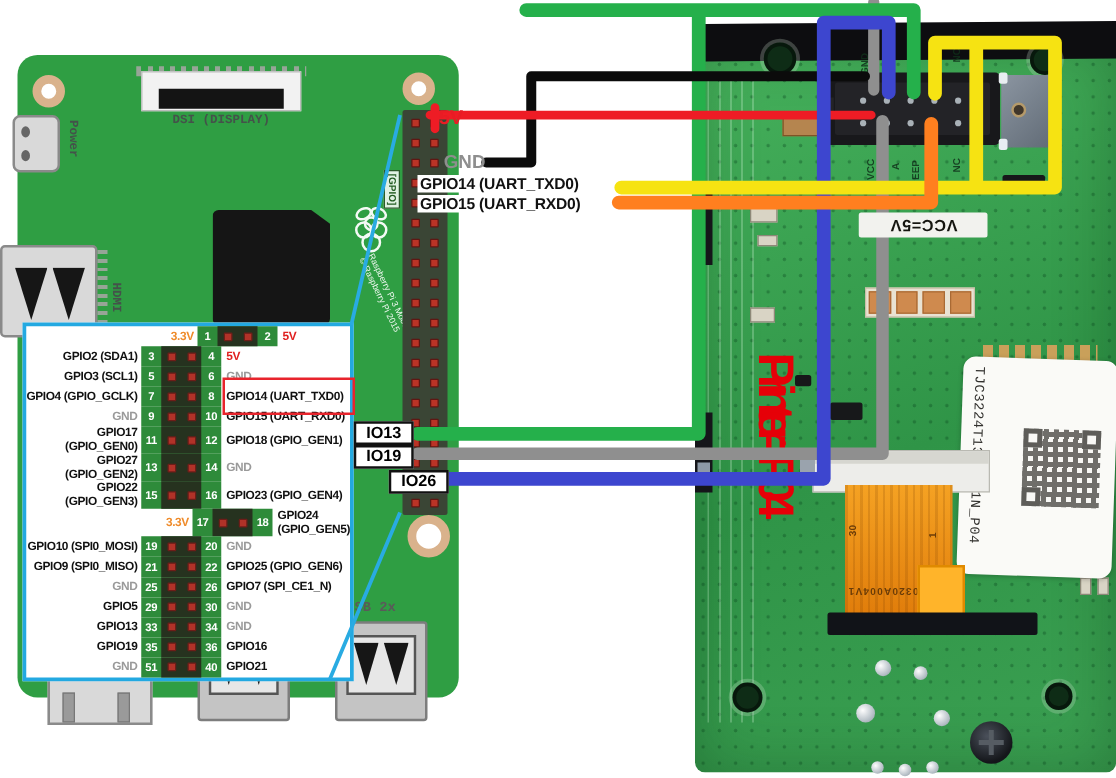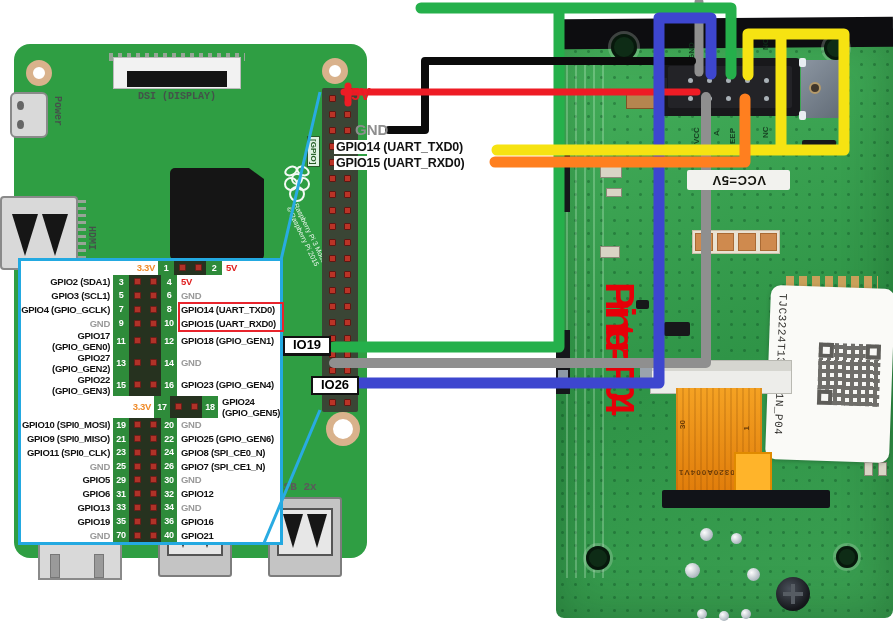--- a/index.html
+++ b/index.html
@@ -341,32 +341,20 @@
           <span class="na">21</span>
           <span class="pp">
             <span class="pin"></span>
             <span class="pin"></span>
           </span>
           <span class="nb">22</span>
         </span>
         <span class="trr ">GPIO25 (GPIO_GEN6)</span>
       </div>
       <div class="tr">
-        <span class="tl ">GPIO11 (SPI0_CLK)</span>
-        <span class="mid">
-          <span class="na">23</span>
-          <span class="pp">
-            <span class="pin"></span>
-            <span class="pin"></span>
-          </span>
-          <span class="nb">24</span>
-        </span>
-        <span class="trr ">GPIO8 (SPI_CE0_N)</span>
-      </div>
-      <div class="tr">
         <span class="tl gnd">GND</span>
         <span class="mid">
           <span class="na">25</span>
           <span class="pp">
             <span class="pin"></span>
             <span class="pin"></span>
           </span>
           <span class="nb">26</span>
         </span>
         <span class="trr ">GPIO7 (SPI_CE1_N)</span>
@@ -377,32 +365,20 @@
           <span class="na">29</span>
           <span class="pp">
             <span class="pin"></span>
             <span class="pin"></span>
           </span>
           <span class="nb">30</span>
         </span>
         <span class="trr gnd">GND</span>
       </div>
       <div class="tr">
-        <span class="tl ">GPIO6</span>
-        <span class="mid">
-          <span class="na">31</span>
-          <span class="pp">
-            <span class="pin"></span>
-            <span class="pin"></span>
-          </span>
-          <span class="nb">32</span>
-        </span>
-        <span class="trr ">GPIO12</span>
-      </div>
-      <div class="tr">
         <span class="tl ">GPIO13</span>
         <span class="mid">
           <span class="na">33</span>
           <span class="pp">
             <span class="pin"></span>
             <span class="pin"></span>
           </span>
           <span class="nb">34</span>
         </span>
         <span class="trr gnd">GND</span>
@@ -415,21 +391,21 @@
             <span class="pin"></span>
             <span class="pin"></span>
           </span>
           <span class="nb">36</span>
         </span>
         <span class="trr ">GPIO16</span>
       </div>
       <div class="tr">
         <span class="tl gnd">GND</span>
         <span class="mid">
-          <span class="na">70</span>
+          <span class="na">51</span>
           <span class="pp">
             <span class="pin"></span>
             <span class="pin"></span>
           </span>
           <span class="nb">40</span>
         </span>
         <span class="trr ">GPIO21</span>
       </div>
     </div>
   <div id="uartbox" class="abs"></div>
@@ -545,16 +521,16 @@
 
   <div id="vccbox" class="abs">
     <span>VCC=5V</span>
   </div>
 
   <div class="wlabel" style="left:351px;top:86px;font-size:16px;color:#e81c24;">5V</div>
   <div class="wlabel" style="left:355px;top:121px;font-size:15px;color:#8e8e8e;">GND</div>
   <div class="wlabel" style="left:334px;top:140px;font-size:12.5px;color:#111;background:#fff;padding:0 2px;letter-spacing:-0.2px;">GPIO14 (UART_TXD0)</div>
   <div class="wlabel" style="left:334px;top:156px;font-size:12.5px;color:#111;background:#fff;padding:0 2px;letter-spacing:-0.2px;">GPIO15 (UART_RXD0)</div>
   <div class="iobox" style="left:283px;top:337px;">IO13</div>
-  <div class="iobox" style="left:283px;top:336px;">IO19</div>
+  <div class="iobox" style="left:283px;top:356px;">IO19</div>
   <div class="iobox" style="left:283px;top:376px;margin-left:28px;">IO26</div>
 
 </div>
 
 </body></html>

